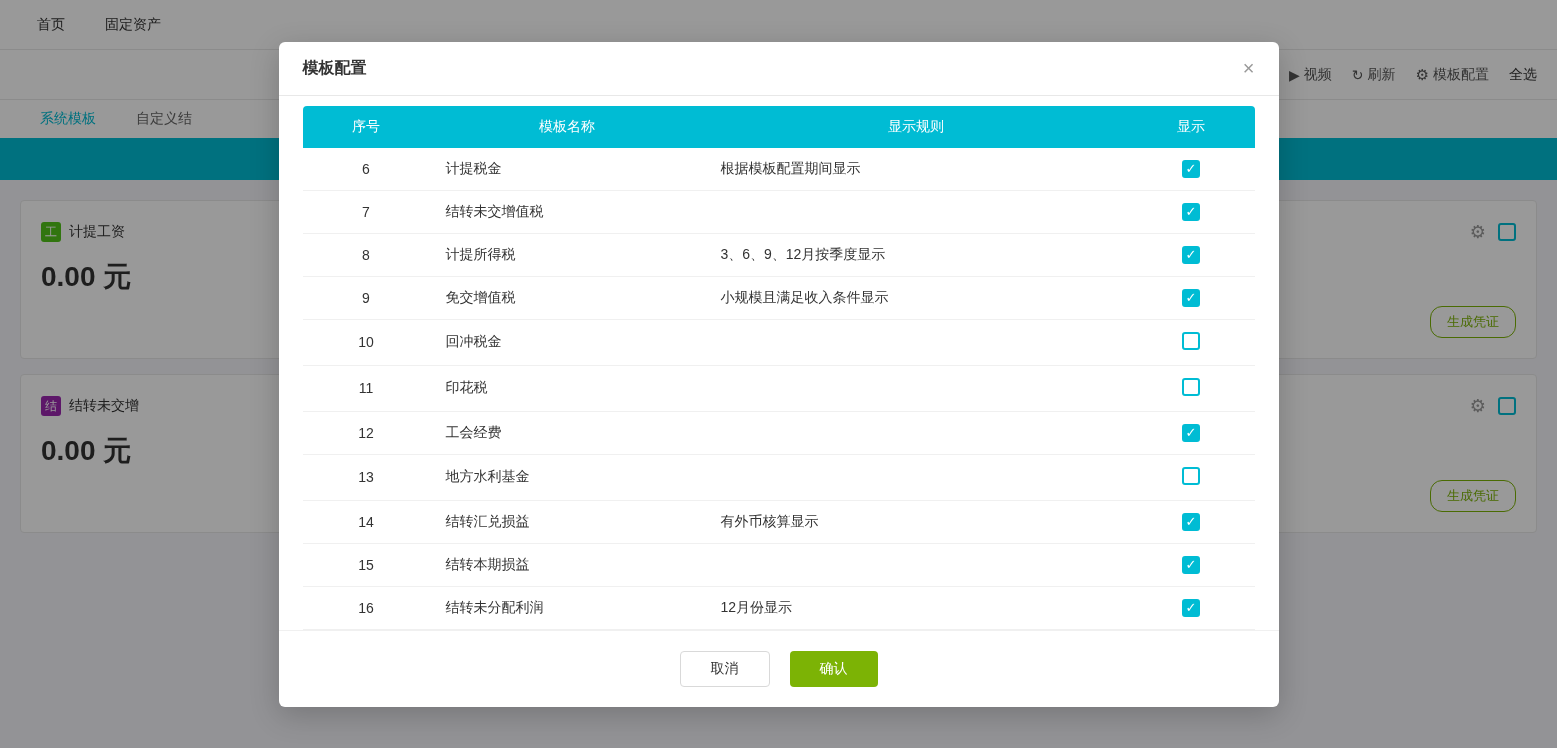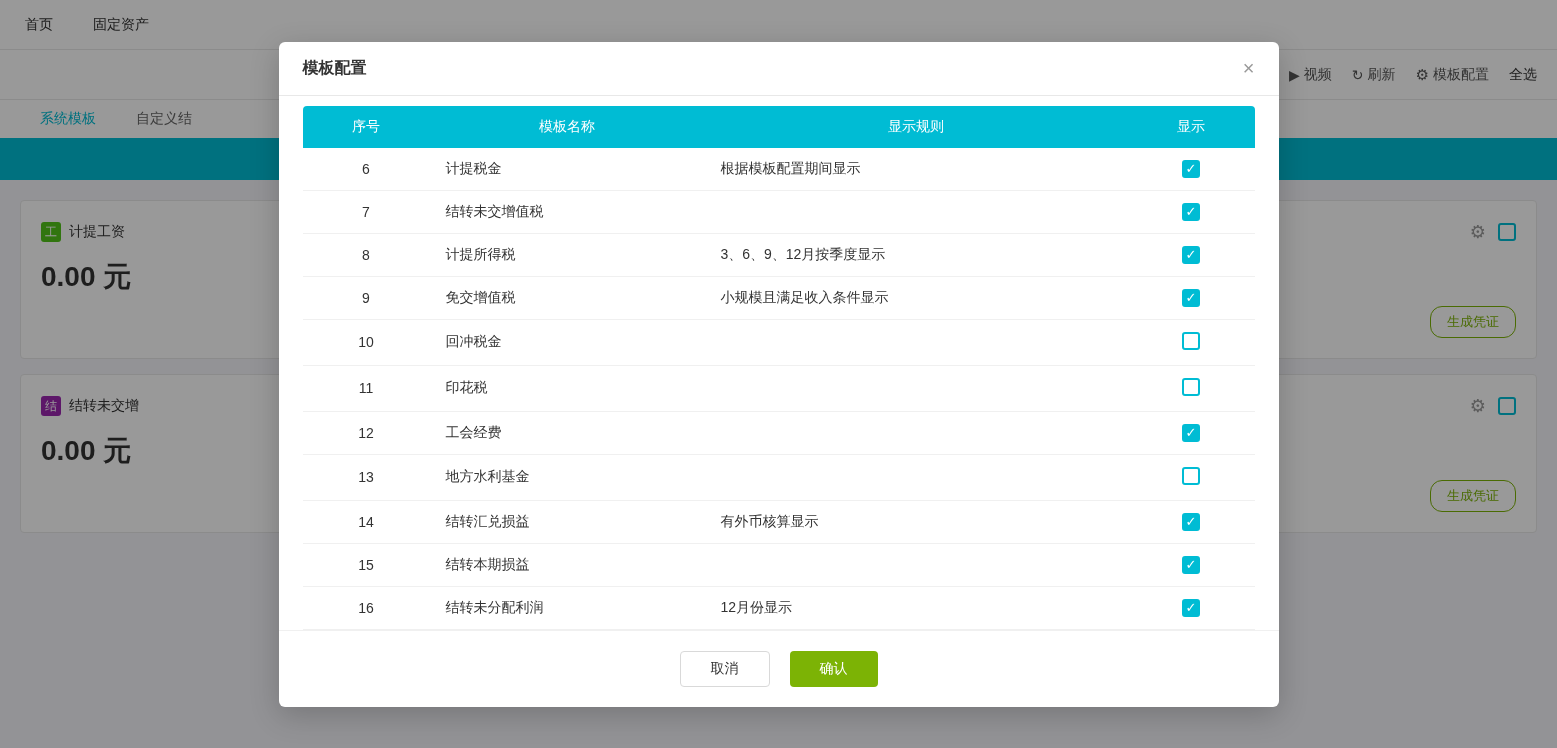--- a/index.html
+++ b/index.html
@@ -20,21 +20,21 @@
       background: #f5f6fa;
       position: absolute;
       top: 0; left: 0;
     }
 
     .top-nav {
       background: #fff;
       height: 50px;
       display: flex;
       align-items: center;
-      padding: 0 20px;
+      padding: 0 32px;
       gap: 30px;
       border-bottom: 1px solid #e8e8e8;
     }
 
     .nav-item {
       font-size: 14px;
       color: #333;
       cursor: pointer;
       padding: 0 5px;
     }

